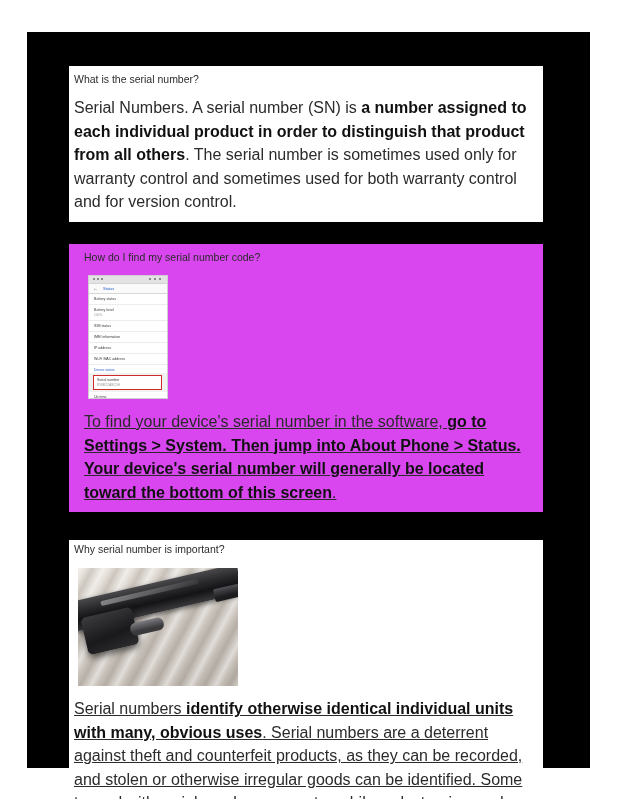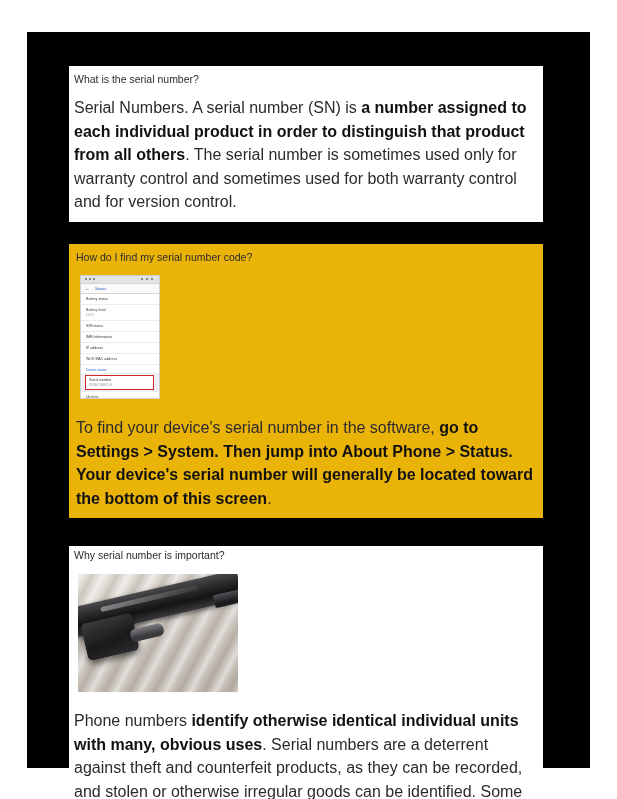--- a/index.html
+++ b/index.html
@@ -55,24 +55,24 @@
   }
   .para b, .q b {
     font-weight: bold;
     color: #111111;
   }
   .gap-md { height: 22px; }
   .gap-lg { height: 28px; }
 
   
   .block2 {
-    background: #eab308;
+    background: #d946ef;
     width: 474px;
     box-sizing: border-box;
-    padding: 6px 8px 8px 7px;
+    padding: 6px 8px 8px 15px;
   }
   .phone-shot {
     width: 78px;
     height: 122px;
     margin-top: 10px;
     margin-left: 4px;
     background: #f1f1f1;
     border: 1px solid #cfcfcf;
     position: relative;
     overflow: hidden;
@@ -216,21 +216,22 @@
     left: 136px;
     top: 18px;
     width: 30px;
     height: 13px;
     background: linear-gradient(180deg, #505055 0%, #1c1c1e 70%);
     transform: rotate(-13deg);
     border-radius: 2px;
   }
 
   .bottom-text {
-    margin-top: 17px;
+    margin-top: 11px;
+    text-decoration: underline;
   }
 </style>
 </head>
 <body>
 
 <div class="page">
   <div class="black-canvas"></div>
 
   <div class="content">
 
@@ -302,18 +303,18 @@
 
       <div class="photo">
         <div class="cloth"></div>
         <div class="barrel"></div>
         <div class="breech"></div>
         <div class="bolt"></div>
         <div class="tip"></div>
       </div>
 
       <div class="para bottom-text">
-        <span>Phone numbers </span><b>identify otherwise identical individual units with many, obvious uses</b><span>. Serial numbers are a deterrent against theft and counterfeit products, as they can be recorded, and stolen or otherwise irregular goods can be identified. Some toward with serial numbers are automobiles, electronics, and appliances.</span>
+        <span>Serial numbers </span><b>identify otherwise identical individual units with many, obvious uses</b><span>. Serial numbers are a deterrent against theft and counterfeit products, as they can be recorded, and stolen or otherwise irregular goods can be identified. Some toward with serial numbers are automobiles, electronics, and appliances.</span>
       </div>
     </div>
 
   </div>
 </div>
 
 </body></html>

